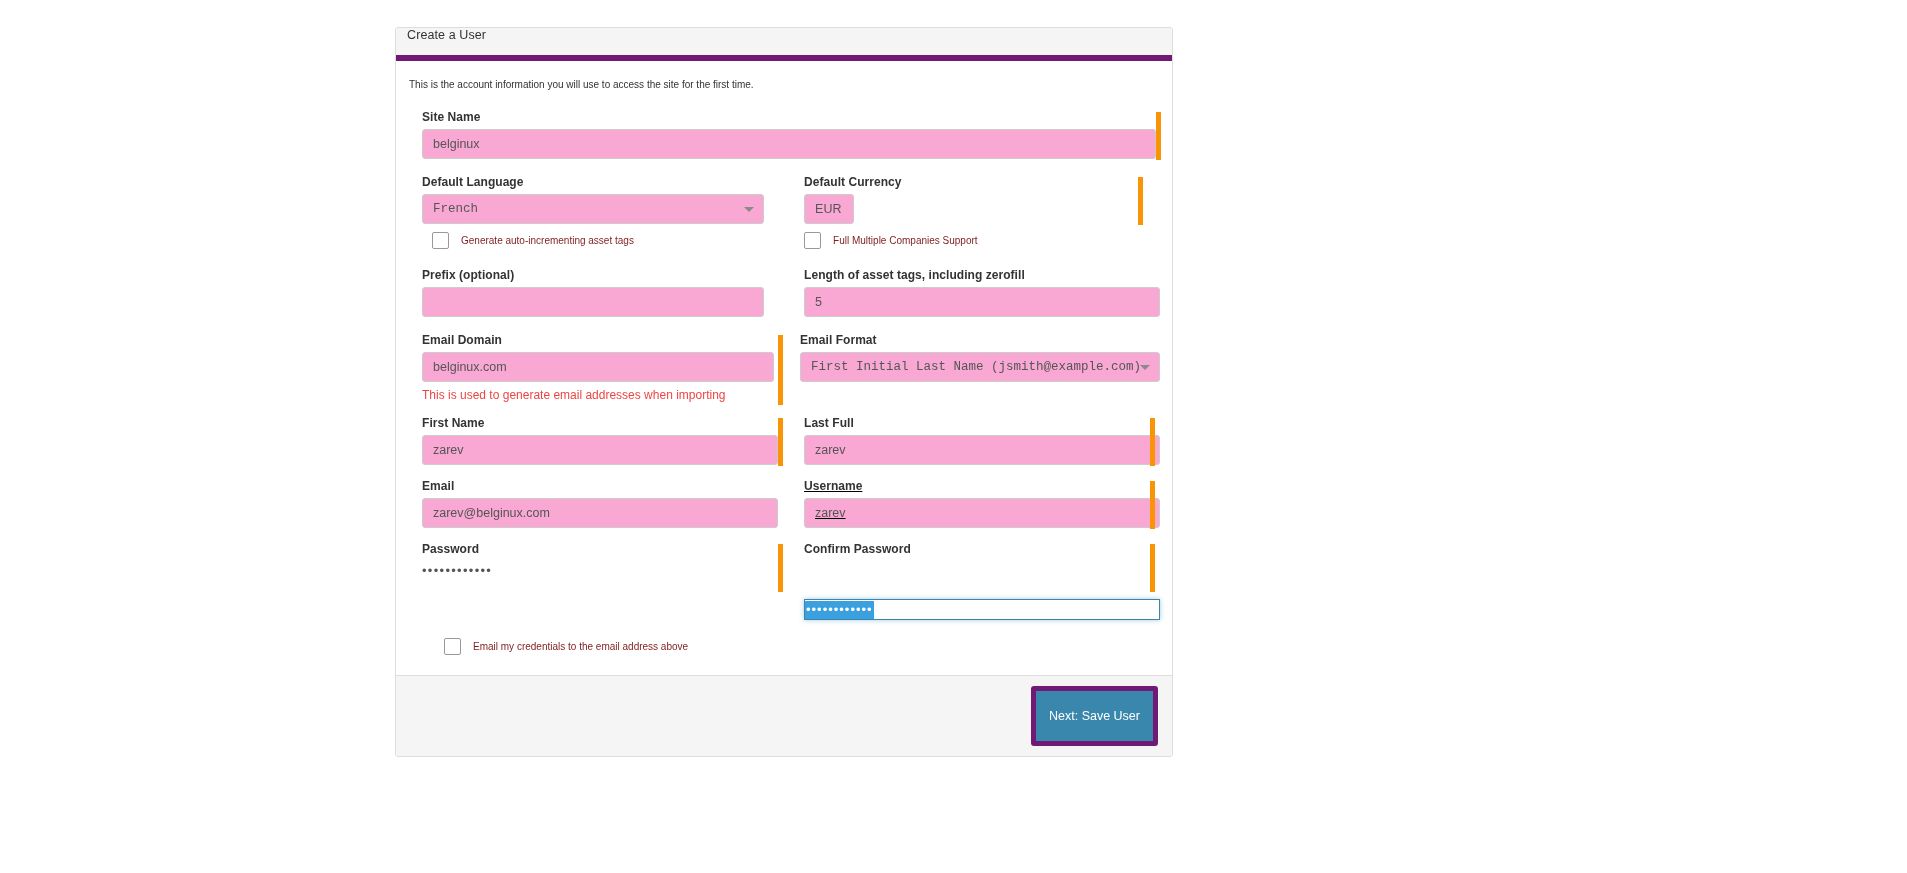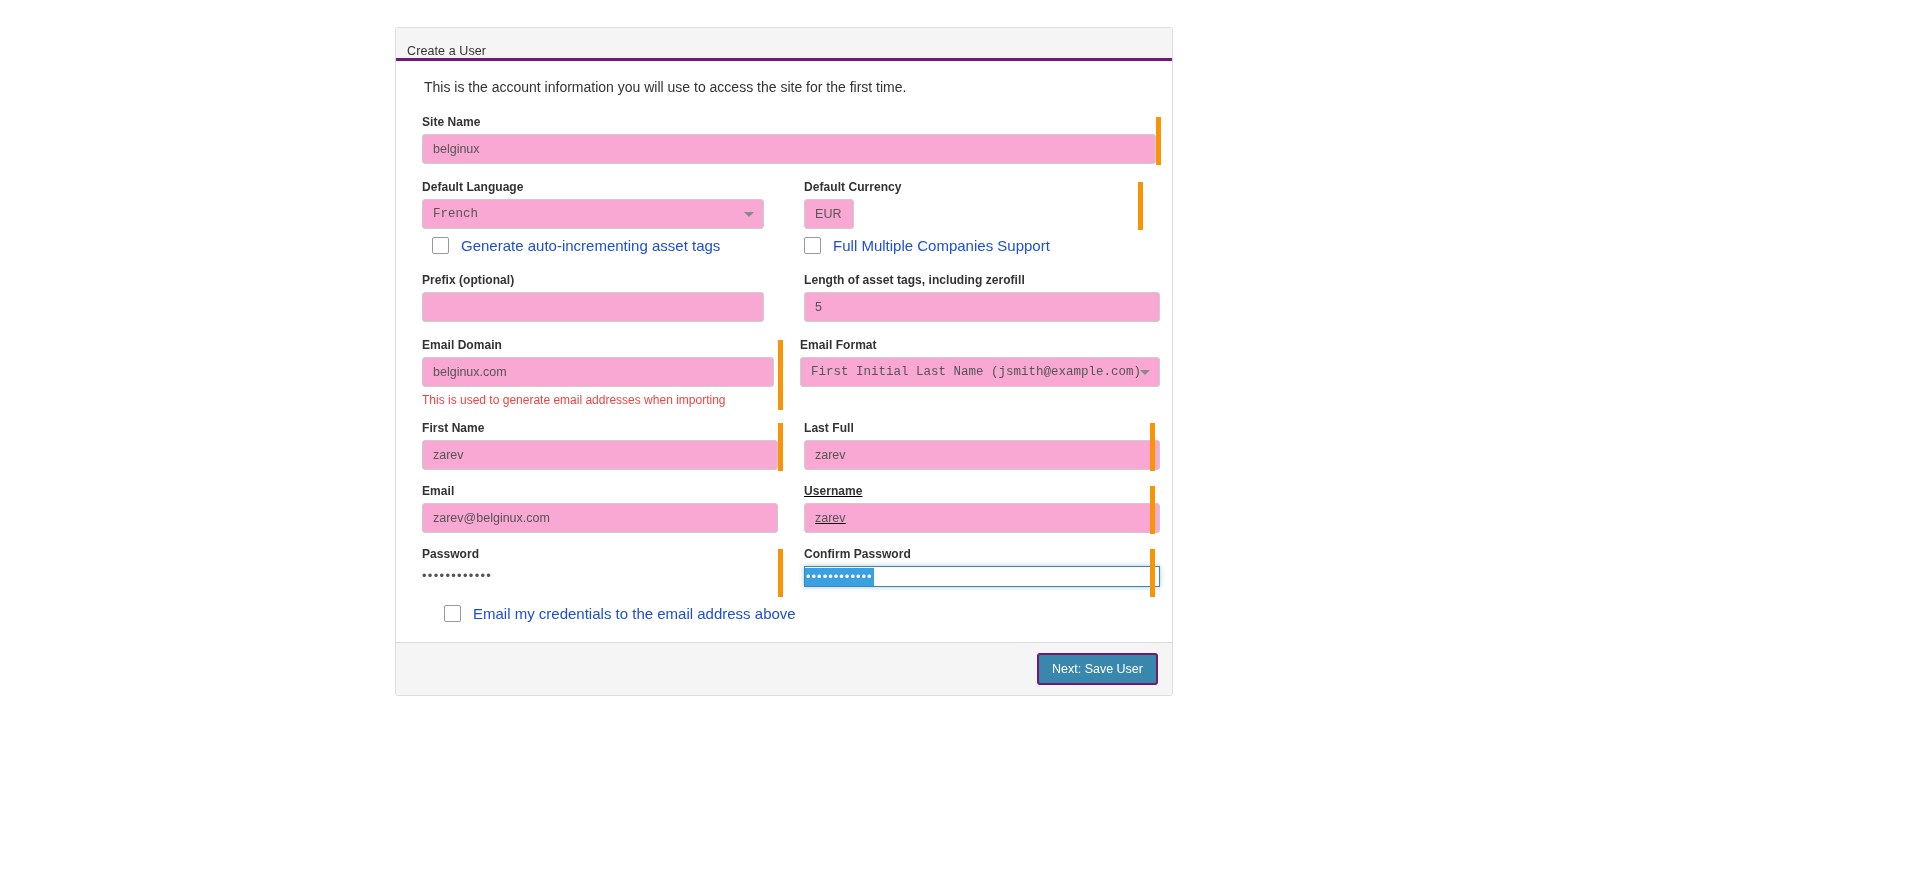--- a/index.html
+++ b/index.html
@@ -27,40 +27,40 @@
     left: 395px;
     top: 27px;
     width: 778px;
     background: #ffffff;
     border: 1px solid #dddddd;
     border-radius: 3px;
   }
   .panel-heading {
     height: 33px;
     background: #f5f5f5;
-    border-bottom: 3px solid #701a75;
+    border-bottom: 6px solid #701a75;
     border-radius: 2px 2px 0 0;
     display: flex;
-    align-items: flex-end;
+    align-items: flex-start;
     padding: 0 11px;
   }
   .panel-title {
     font-size: 12.5px;
     color: #333333;
     font-weight: 400;
     letter-spacing: 0.1px;
   }
   .panel-body {
     padding: 13px 12px 10px 12px;
     position: relative;
   }
   .intro {
-    font-size: 14px;
+    font-size: 10px;
     color: #333333;
-    margin: 5px 0 20px 16px;
+    margin: 5px 0 20px 1px;
   }
 
   
   .form-row {
     display: flex;
     position: relative;
     margin-bottom: 14px;
   }
   .col {
     position: relative;
@@ -157,41 +157,41 @@
   
   .cbrow { display: flex; align-items: center; }
   .cbox {
     width: 17px; height: 17px;
     border: 1px solid #999999;
     background: #ffffff;
     border-radius: 2px;
     flex: none;
   }
   .cblabel {
-    font-size: 15px;
-    color: #1d4ed8;
+    font-size: 10px;
+    color: #7f1d1d;
     margin-left: 12px;
     font-weight: 400;
   }
 
   
   .panel-footer {
     background: #f5f5f5;
     border-top: 1px solid #dddddd;
     border-radius: 0 0 2px 2px;
     padding: 10px 14px;
     display: flex;
     justify-content: flex-end;
   }
   .btn-primary {
     background: #3a87ad;
-    border: 2px solid #701a75;
+    border: 5px solid #701a75;
     color: #ffffff;
     font-size: 12.5px;
-    padding: 7px 13px;
+    padding: 18px 13px;
     border-radius: 3px;
     cursor: pointer;
     font-family: "Liberation Sans", sans-serif;
   }
 
   
   .indent-l { margin-left: 10px; }
 </style>
 </head>
 <body>
@@ -299,21 +299,21 @@
       </div>
 
       <div class="form-row" style="margin-bottom:14px;">
         <div class="col col-left ind-wrap" style="width:374px;">
           <div class="vbar" style="left:370px;height:48px;top:2px;"></div>
           <label class="field-label">Password</label>
           <div class="fld">
             <span class="pwdots">••••••••••••</span>
           </div>
         </div>
-        <div class="col col-right ind-wrap" style="width:374px;margin-left:12px;">
+        <div class="col col-right ind-wrap" style="width:374px;margin-left:12px;gap:38px;">
           <div class="vbar" style="left:360px;height:48px;top:2px;"></div>
           <label class="field-label">Confirm Password</label>
           <div class="fld focused">
             <span class="selected-text">••••••••••••</span>
           </div>
         </div>
       </div>
 
       <div class="form-row" style="margin-bottom:10px;margin-top:18px;align-items:center;">
         <div class="col col-full ind-wrap">

